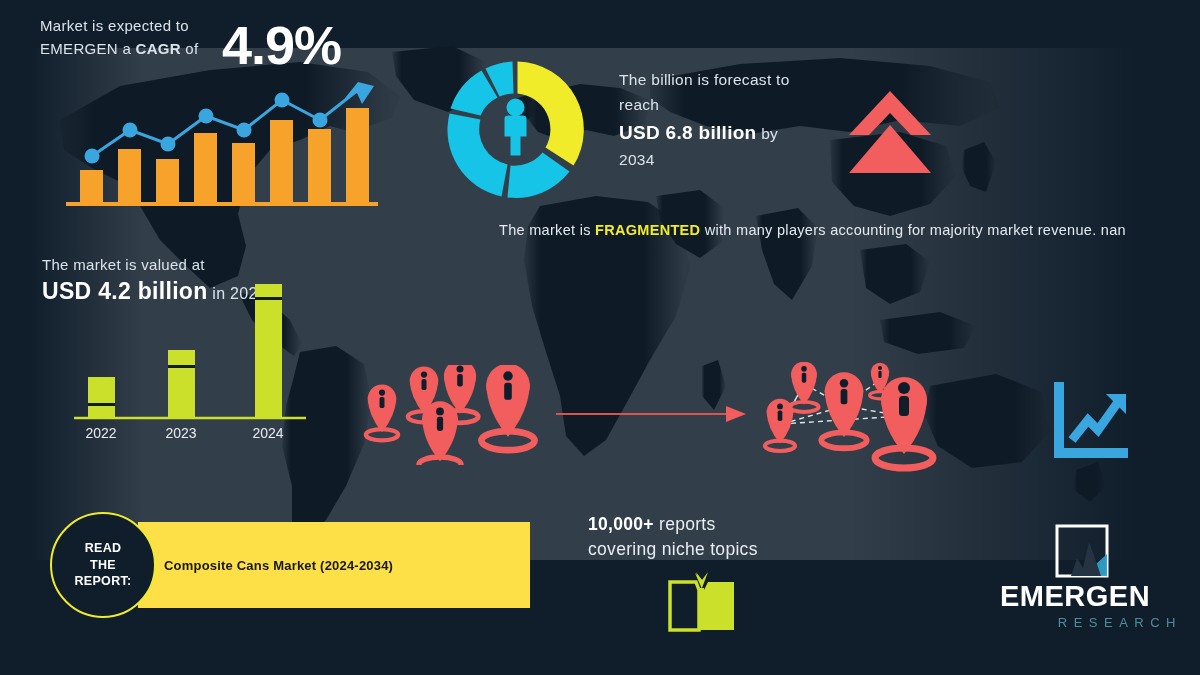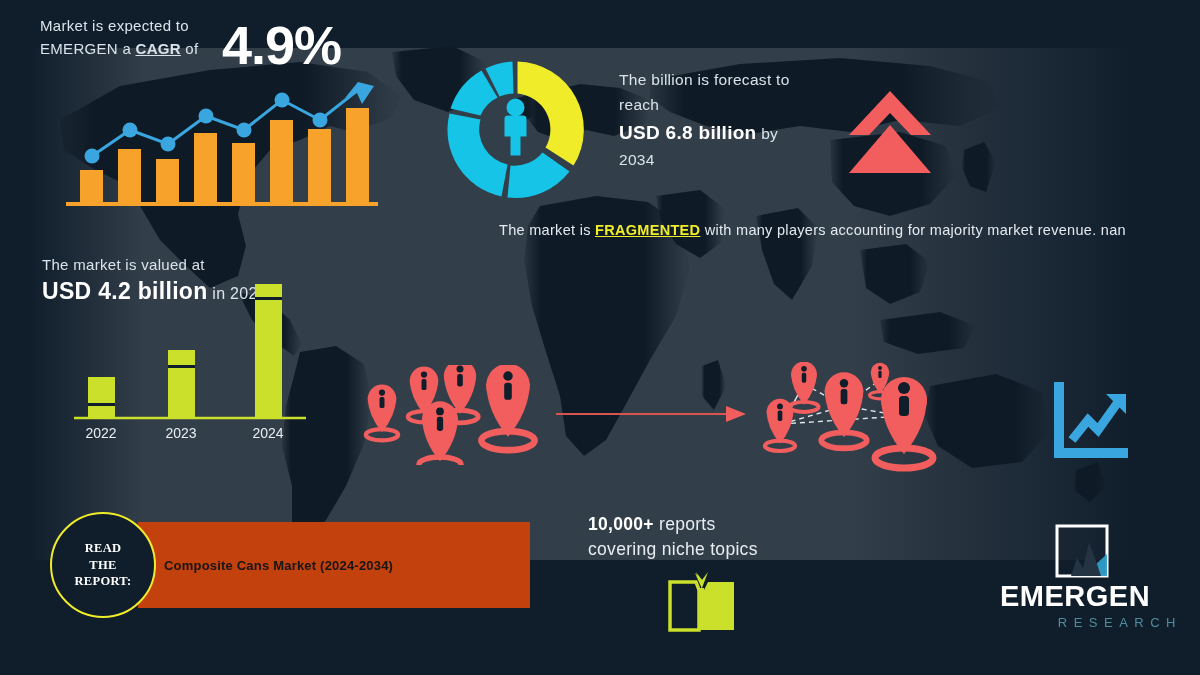--- a/index.html
+++ b/index.html
@@ -16,21 +16,21 @@
     overflow: hidden;
   }
   
   #worldmap {
     position: absolute; left: 0; top: 0;
     width: 1200px; height: 675px;
     z-index: 0;
   }
   
   .txt { position: absolute; color: #e8edf2; letter-spacing: .3px; }
-  .bold { font-weight: 700; text-decoration: underline; }
+  .bold { font-weight: 700; }
   .yellow { color: #f0ec2a; }
 
   
   #cagr-block { left: 40px; top: 14px; width: 220px; line-height: 1.55; font-size: 15px; color: #dbe3ea; }
   #cagr-value {
     left: 222px; top: 14px;
     font-size: 54px; font-weight: 700; color: #ffffff;
     letter-spacing: -1px;
   }
 
@@ -62,37 +62,37 @@
   #pins-right { position: absolute; left: 752px; top: 362px; width: 200px; height: 112px; z-index: 2; }
   #red-line   { position: absolute; left: 556px; top: 398px; width: 190px; height: 32px; z-index: 2; }
 
   
   #blue-icon { position: absolute; left: 1048px; top: 380px; width: 82px; height: 80px; z-index: 2; }
 
   
   #cta-banner {
     position: absolute; left: 138px; top: 522px;
     width: 392px; height: 86px;
-    background: #c2410c; z-index: 2;
+    background: #fde047; z-index: 2;
   }
   #cta-banner-label {
     position: absolute; left: 26px; top: 50%; transform: translateY(-50%);
     font-size: 13px; font-weight: 700; color: #161616; letter-spacing: .2px;
     white-space: nowrap;
   }
   #cta-circle {
     position: absolute; left: 50px; top: 512px;
     width: 106px; height: 106px; border-radius: 50%;
     background: #101d2b; border: 2px solid #f0ec2a;
     z-index: 3;
     display: flex; align-items: center; justify-content: center;
   }
   #cta-circle-text {
     font-size: 12.5px; font-weight: 700; color: #ffffff;
-    line-height: 1.35; text-align: center; letter-spacing: .3px; font-family: Liberation Serif, serif;
+    line-height: 1.35; text-align: center; letter-spacing: .3px;
   }
 
   
   #reports-block { left: 588px; top: 512px; width: 230px; font-size: 17.5px; line-height: 1.45; color: #e8edf2; }
   #reports-count { font-weight: 700; color: #ffffff; }
   #book-icon { position: absolute; left: 668px; top: 570px; width: 68px; height: 62px; z-index: 2; }
 
   
   #logo { position: absolute; left: 1000px; top: 524px; width: 182px; height: 122px; z-index: 2; }
   #logo-mark { position: absolute; left: 55px; top: 0; width: 54px; height: 54px; }

